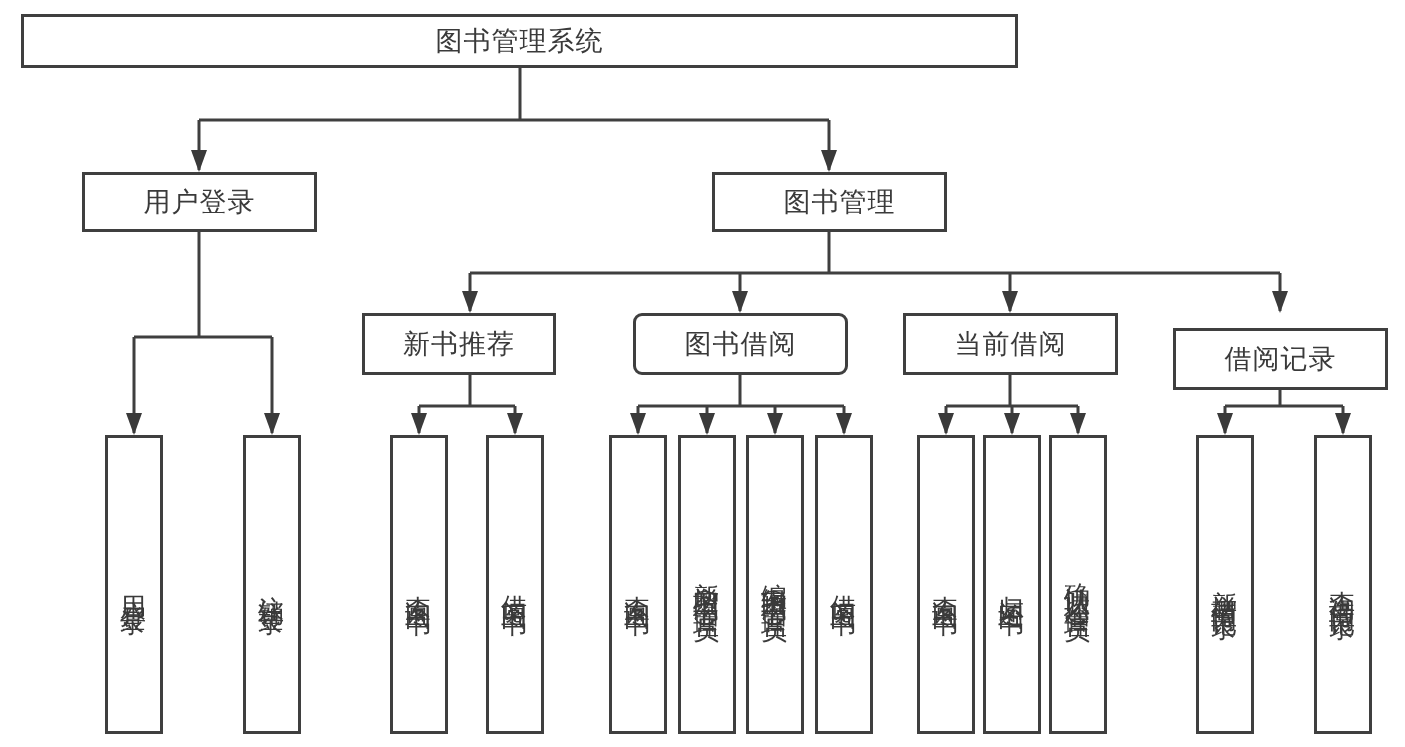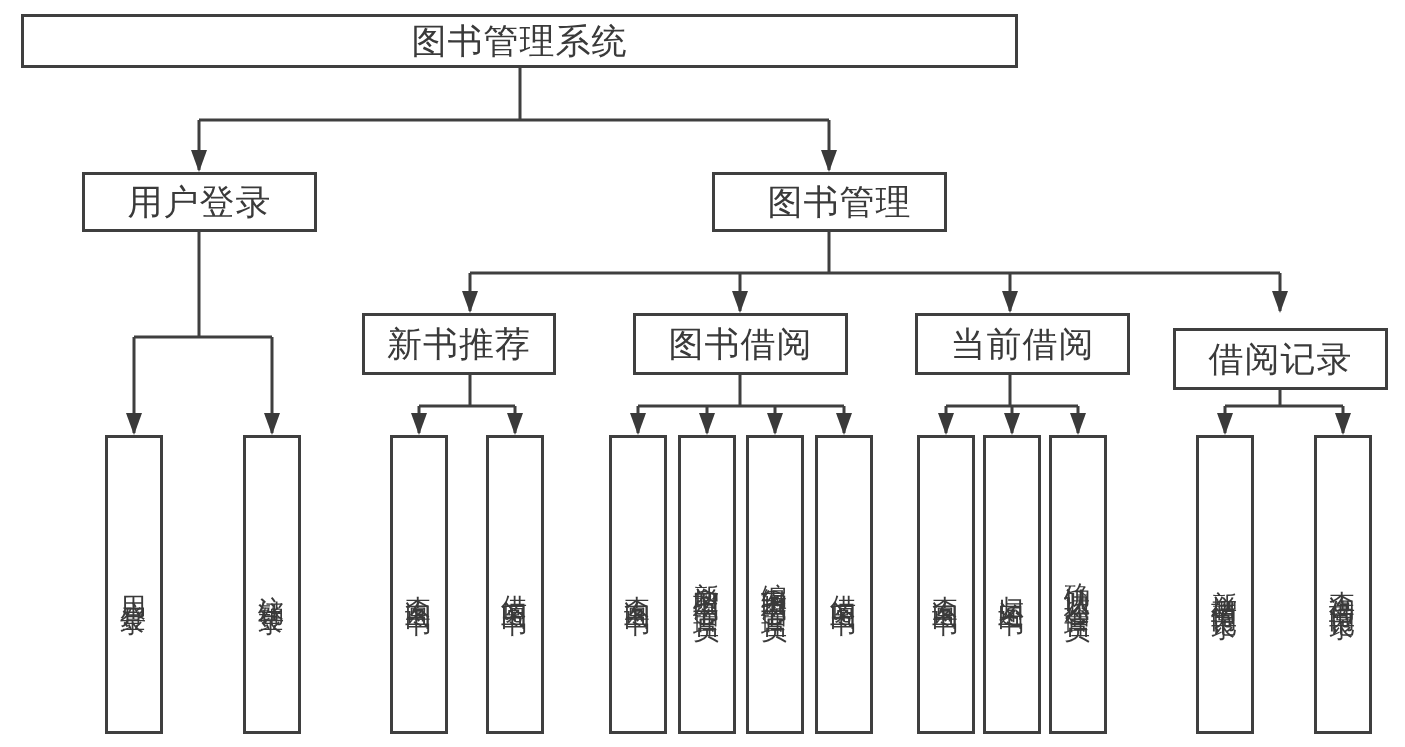--- a/index.html
+++ b/index.html
@@ -16,21 +16,21 @@
   .node {
     position: absolute;
     background: #ffffff;
     border: 3px solid var(--line, #3f3f3f);
     color: var(--ink, #3a3a3a);
     display: flex;
     align-items: center;
     justify-content: center;
     white-space: nowrap;
   }
-  .h { font-size: 35px; letter-spacing: 1px; }
+  .h { font-size: 27px; letter-spacing: 1px; }
   .v {
     writing-mode: vertical-rl;
     text-orientation: mixed;
     font-size: 26px;
     letter-spacing: 5px;
     top: 435px;
     width: 58px;
     height: 299px;
     white-space: normal;
   }
@@ -89,22 +89,22 @@
       <path d="M1335 413 L1351 413 L1343 435 Z"></path>
     </g>
   </svg>
 
   <div class="node h" style="left:21px; top:14px; width:997px; height:54px;">图书管理系统</div>
 
   <div class="node h" style="left:82px; top:172px; width:235px; height:60px;">用户登录</div>
   <div class="node h" style="left:712px; top:172px; width:235px; height:60px;padding-left:20px;">图书管理</div>
 
   <div class="node h" style="left:362px; top:313px; width:194px; height:62px;text-align:right;">新书推荐</div>
-  <div class="node h" style="left:633px; top:313px; width:215px; height:62px;">图书借阅</div>
-  <div class="node h" style="left:903px; top:313px; width:215px; height:62px;margin-left:12px;">当前借阅</div>
+  <div class="node h" style="left:633px; top:313px; width:215px; height:62px;border-radius:9px;">图书借阅</div>
+  <div class="node h" style="left:903px; top:313px; width:215px; height:62px;">当前借阅</div>
   <div class="node h" style="left:1173px; top:328px; width:215px; height:62px;">借阅记录</div>
 
   <div class="node v" style="left:105px;">用户登录</div>
   <div class="node v" style="left:243px;">注销登录</div>
 
   <div class="node v" style="left:390px;">查询图书</div>
   <div class="node v" style="left:486px;">借阅图书</div>
 
   <div class="node v" style="left:609px;">查询图书</div>
   <div class="node v" style="left:678px;">新增图书（管理员）</div>

